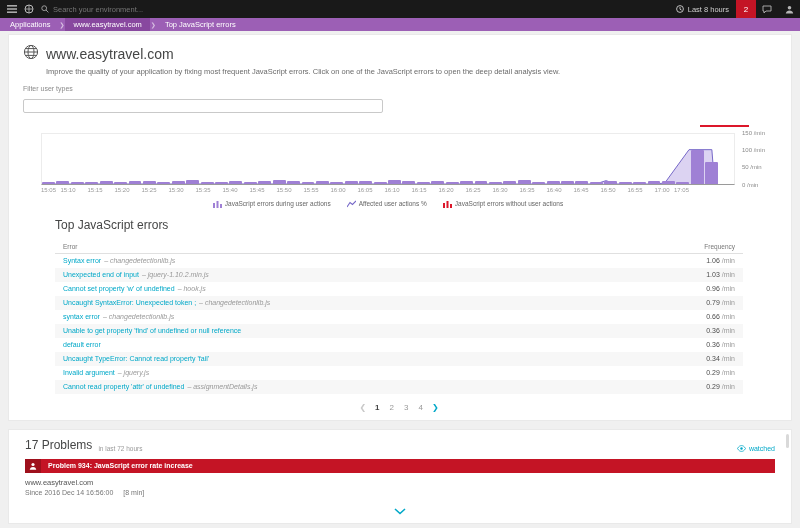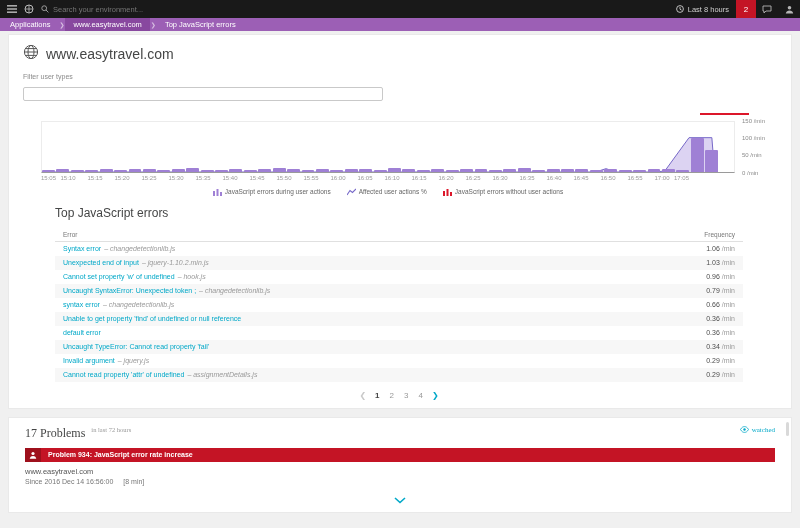--- a/index.html
+++ b/index.html
@@ -86,21 +86,21 @@
   .pagination {
     display: flex; justify-content: center; align-items: center; gap: 8px;
     margin: 9px 0 4px; font-size: 8px;
   }
   .pg-prev { color: #c9c9c9; cursor: default; }
   .pg-next { color: #00a8c8; cursor: pointer; }
   .page { color: #999; cursor: pointer; padding: 0 1px; }
   .page.current { color: #444; font-weight: bold; }
   
   .problems-card { margin-top: 8px; padding: 8px 0 2px; position: relative; }
-  .pc-header { display: flex; align-items: flex-start; padding: 0 16px; font-family: Liberation Serif, serif; }
+  .pc-header { display: flex; align-items: flex-end; padding: 0 16px; }
   .pc-title { font-size: 12px; font-weight: 400; color: #454646; }
   .pc-sub { font-size: 6.5px; color: #999; margin-left: 6px; }
   .watched { margin-left: auto; display: flex; align-items: center; gap: 3px;
              color: #00a8c8; font-size: 7px; cursor: pointer; }
   .problem-banner {
     margin: 7px 16px 0; height: 14px; background: #c41425; display: flex;
     align-items: center; color: #fff; font-size: 7px; cursor: pointer;
   }
   .pb-iconbox { width: 16px; height: 14px; background: #9e101c; display: flex;
                 align-items: center; justify-content: center; }
@@ -182,20 +182,21 @@
       <svg width="16" height="16" viewBox="0 0 16 16">
           <g fill="none" stroke="#555" stroke-width="1">
             <circle cx="8" cy="8" r="6.6"></circle>
             <ellipse cx="8" cy="8" rx="3" ry="6.6"></ellipse>
             <path d="M1.4 8h13.2M2.4 4.6h11.2M2.4 11.4h11.2"></path>
           </g>
         </svg>
     </span>
     <span class="app-title">www.easytravel.com</span>
   </div>
+  <div class="app-desc">Improve the quality of your application by fixing most frequent JavaScript errors. Click on one of the JavaScript errors to open the deep detail analysis view.</div>
 
   <div class="filter-block">
     <div class="filter-label">Filter user types</div>
     <input class="filter-input" type="text" style="">
   </div>
 
   <div class="chart-block">
     <div class="chart-row">
       <div class="plot-wrap">
         <div class="redline" style="left: 95%; width: 7%; background: rgb(220, 23, 42);"></div>

